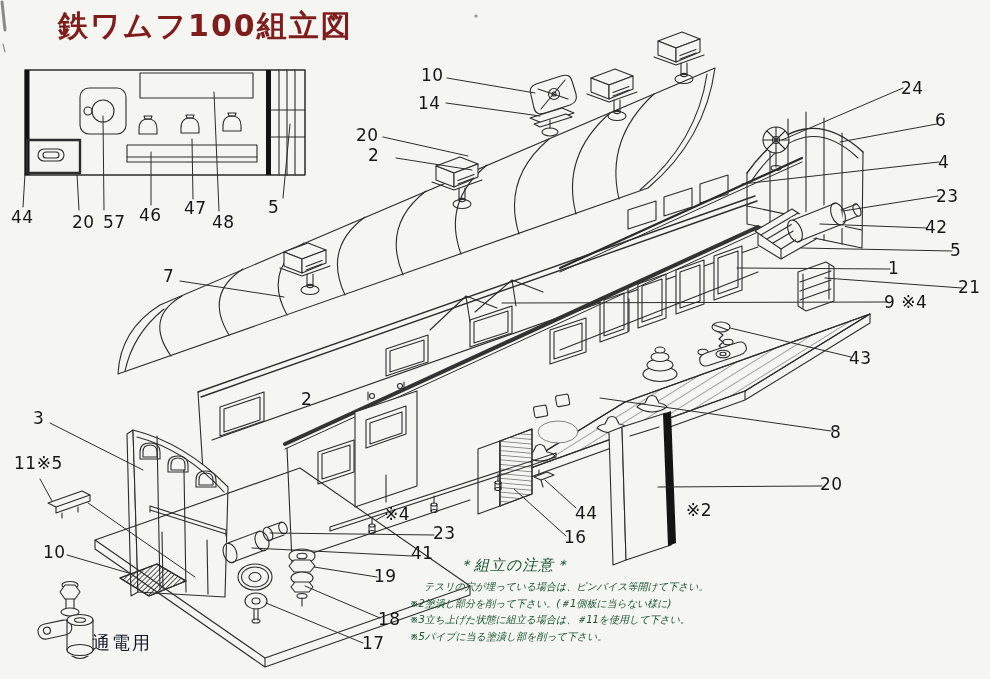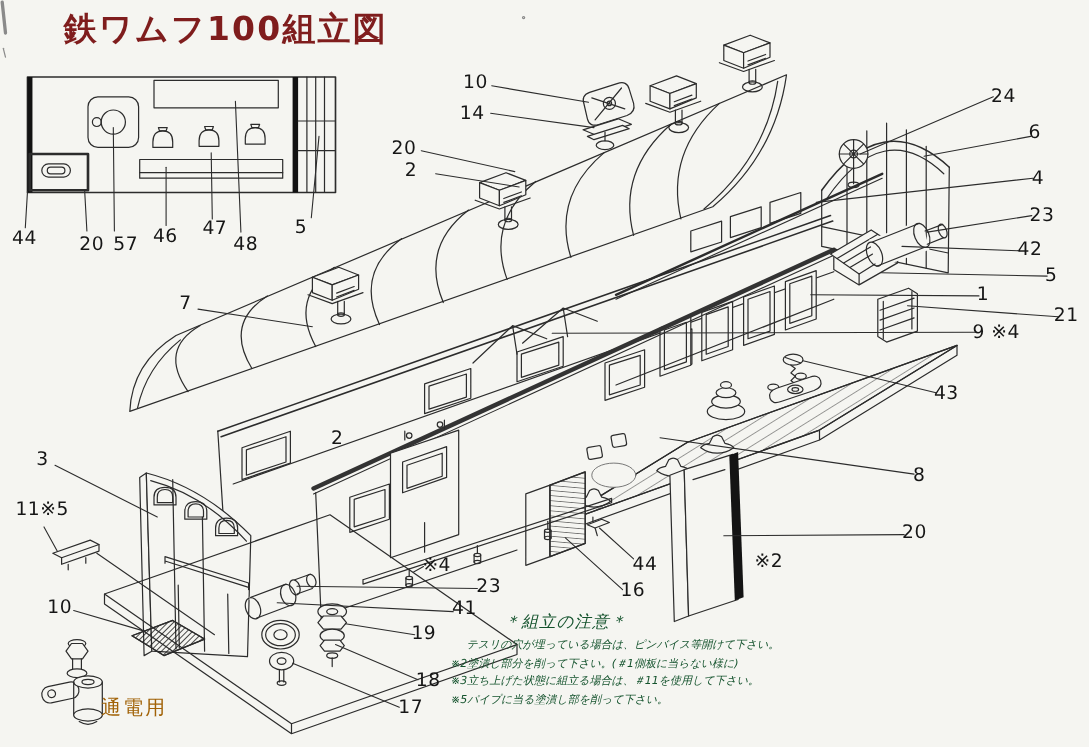--- a/index.html
+++ b/index.html
@@ -4,21 +4,21 @@
 <style>
   html,body{margin:0;padding:0;}
   body{width:990px;height:679px;position:relative;background:#f5f5f1;
        font-family:"DejaVu Sans","Liberation Sans",sans-serif;color:#191919;overflow:hidden;}
   #stage{position:absolute;left:0;top:0;width:990px;height:679px;}
   svg{position:absolute;left:0;top:0;}
   .co{position:absolute;font-size:17px;line-height:1;color:#161616;white-space:nowrap;
       letter-spacing:0.5px;}
   #title{position:absolute;left:58px;top:6px;font-size:30px;font-weight:bold;
          letter-spacing:2px;color:#7f1d1d;}
-  #tsuden{position:absolute;left:92px;top:631px;font-size:18px;letter-spacing:2px;color:#a16207;}
+  #tsuden{position:absolute;left:92px;top:631px;font-size:18px;letter-spacing:2px;color:#0f172a;}
   #notes{position:absolute;left:410px;top:556px;width:575px;color:#14532d;font-style:italic;}
   #notes .nh{font-size:15px;margin-left:48px;margin-bottom:4px;letter-spacing:1px;}
   #notes .nl{font-size:10px;line-height:16.6px;white-space:nowrap;}
   #notes .nl.first{margin-left:14px;}
 </style>
 </head>
 <body>
 
 <div id="stage">
 

